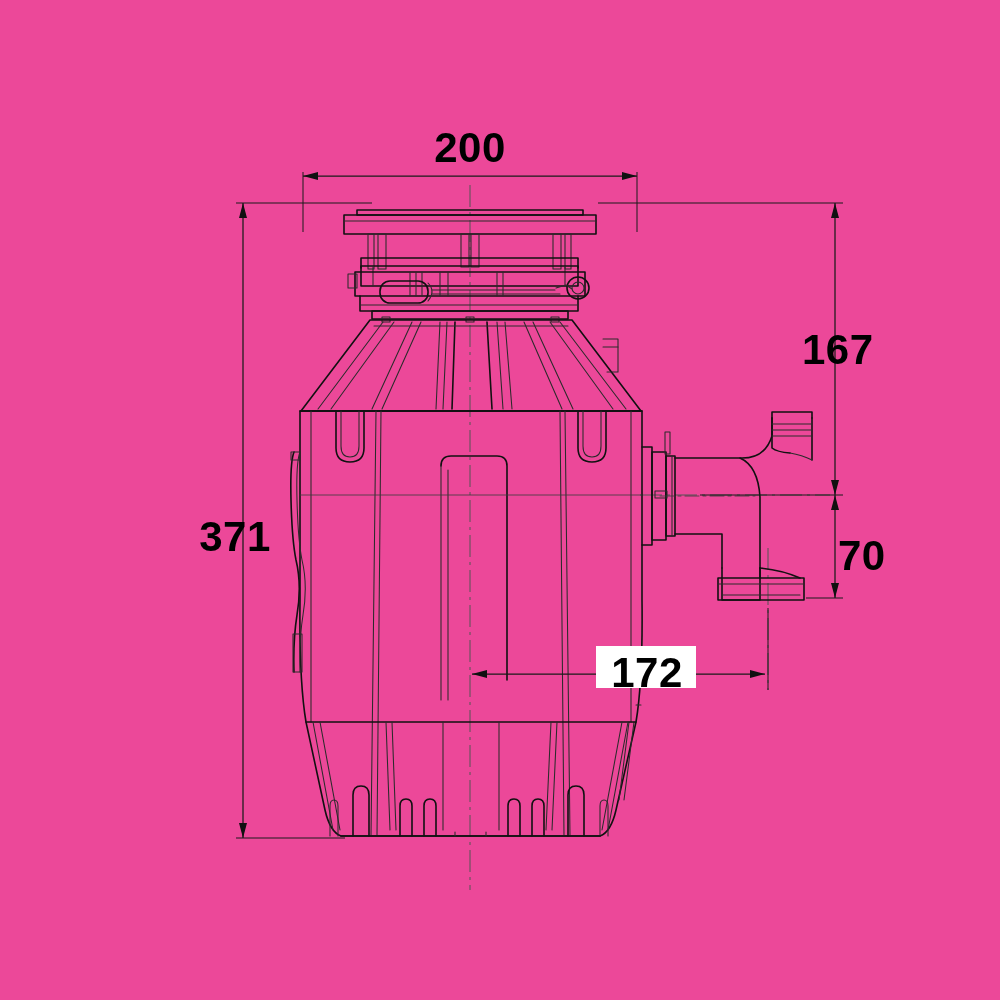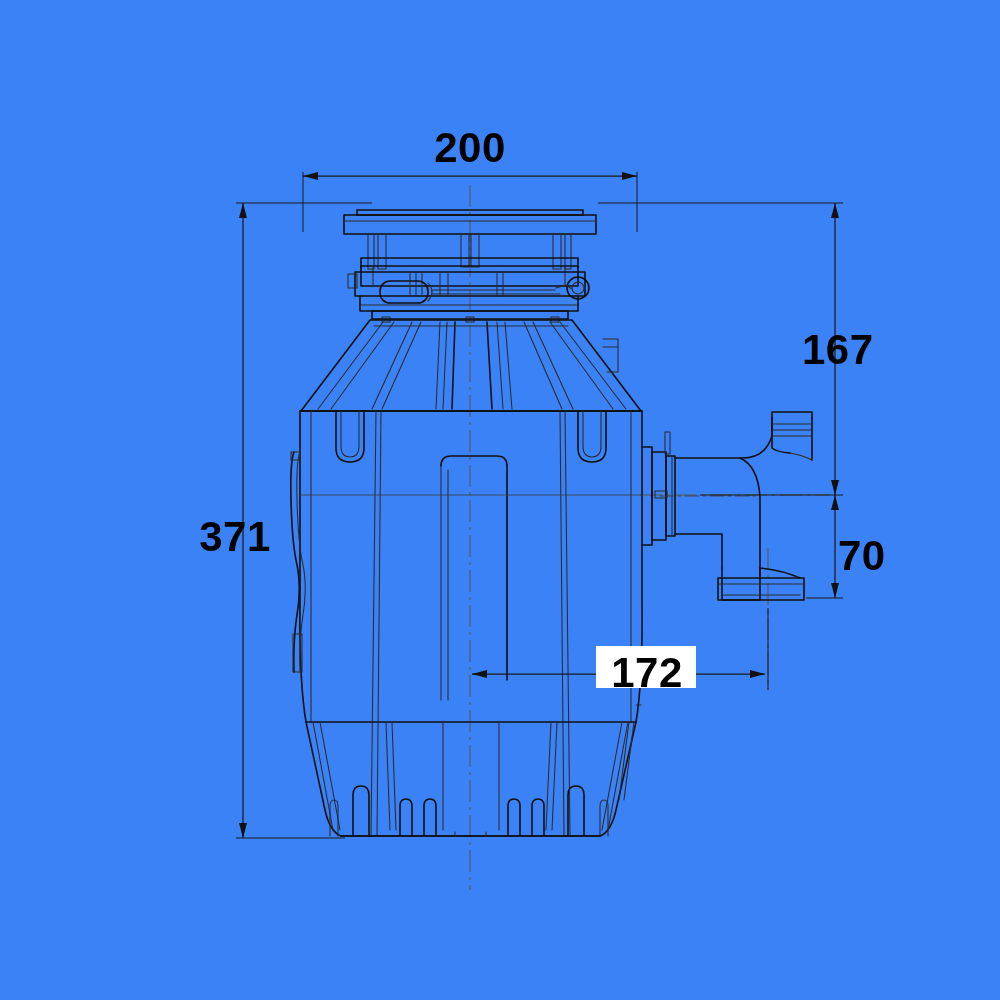--- a/index.html
+++ b/index.html
@@ -11,21 +11,21 @@
   body {
     width: 1000px;
     height: 1000px;
     font-family: "Liberation Sans", sans-serif;
     overflow: hidden;
   }
   #drawing-root {
     position: relative;
     width: 1000px;
     height: 1000px;
-    background: #3b82f6;
+    background: #ec4899;
   }
   svg#tech-drawing {
     display: block;
     width: 1000px;
     height: 1000px;
   }
   .ln {
     fill: none;
     stroke: #111111;
     stroke-width: 1.6;

